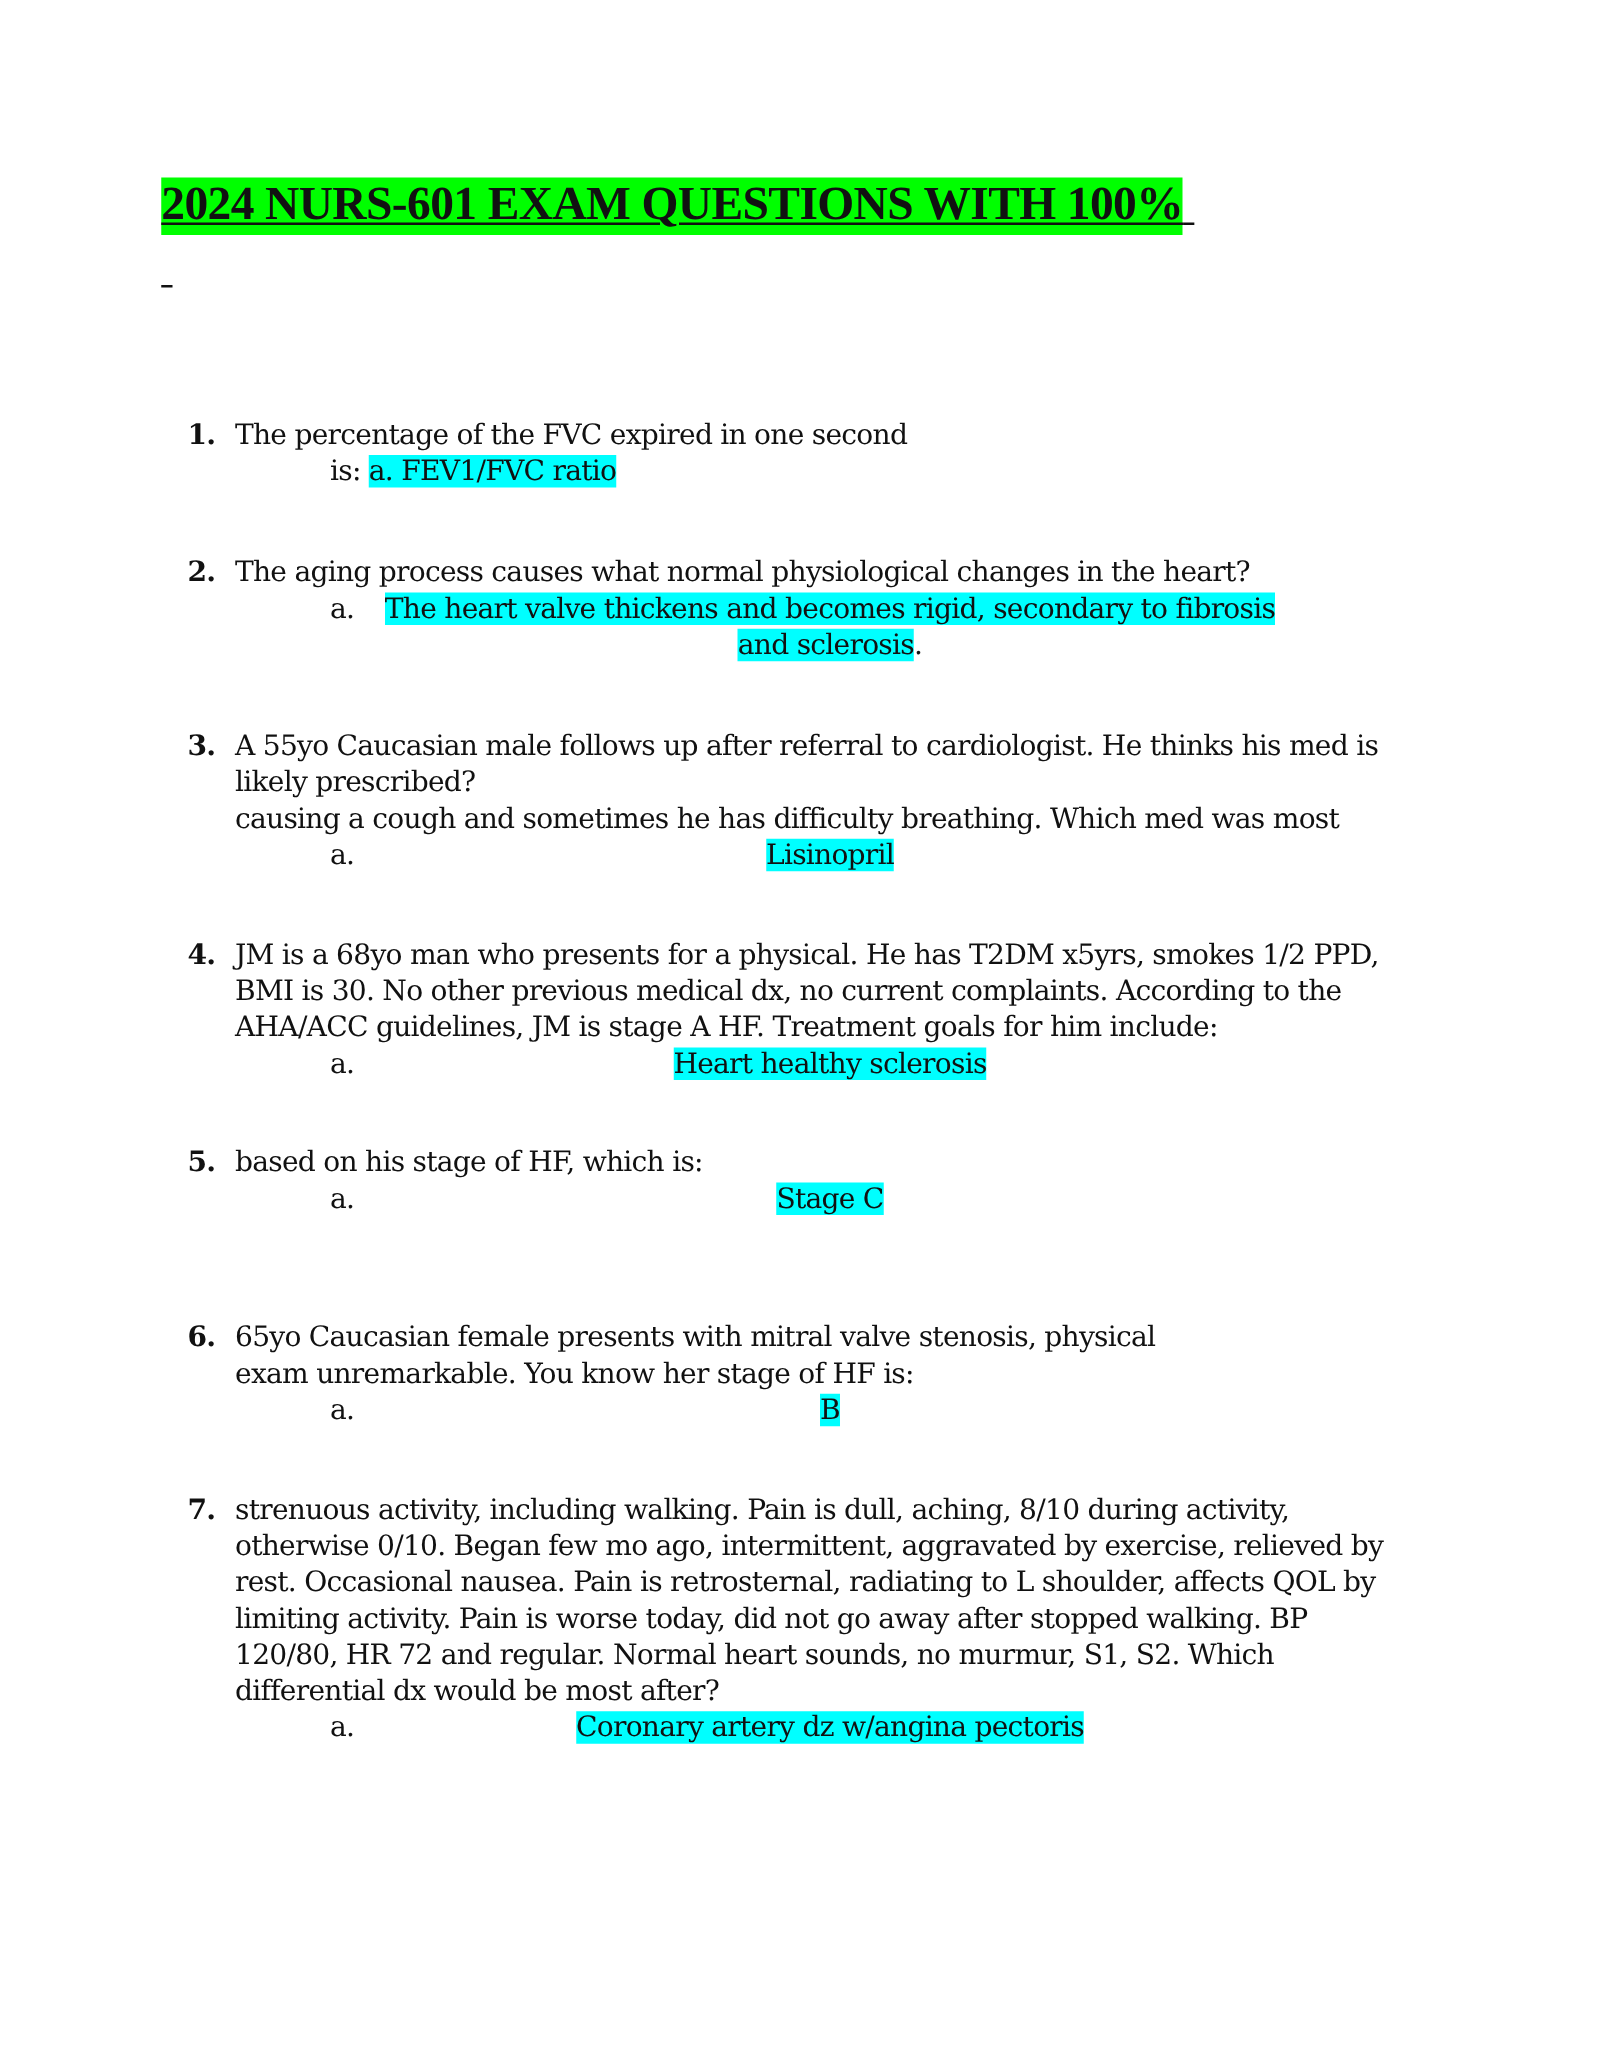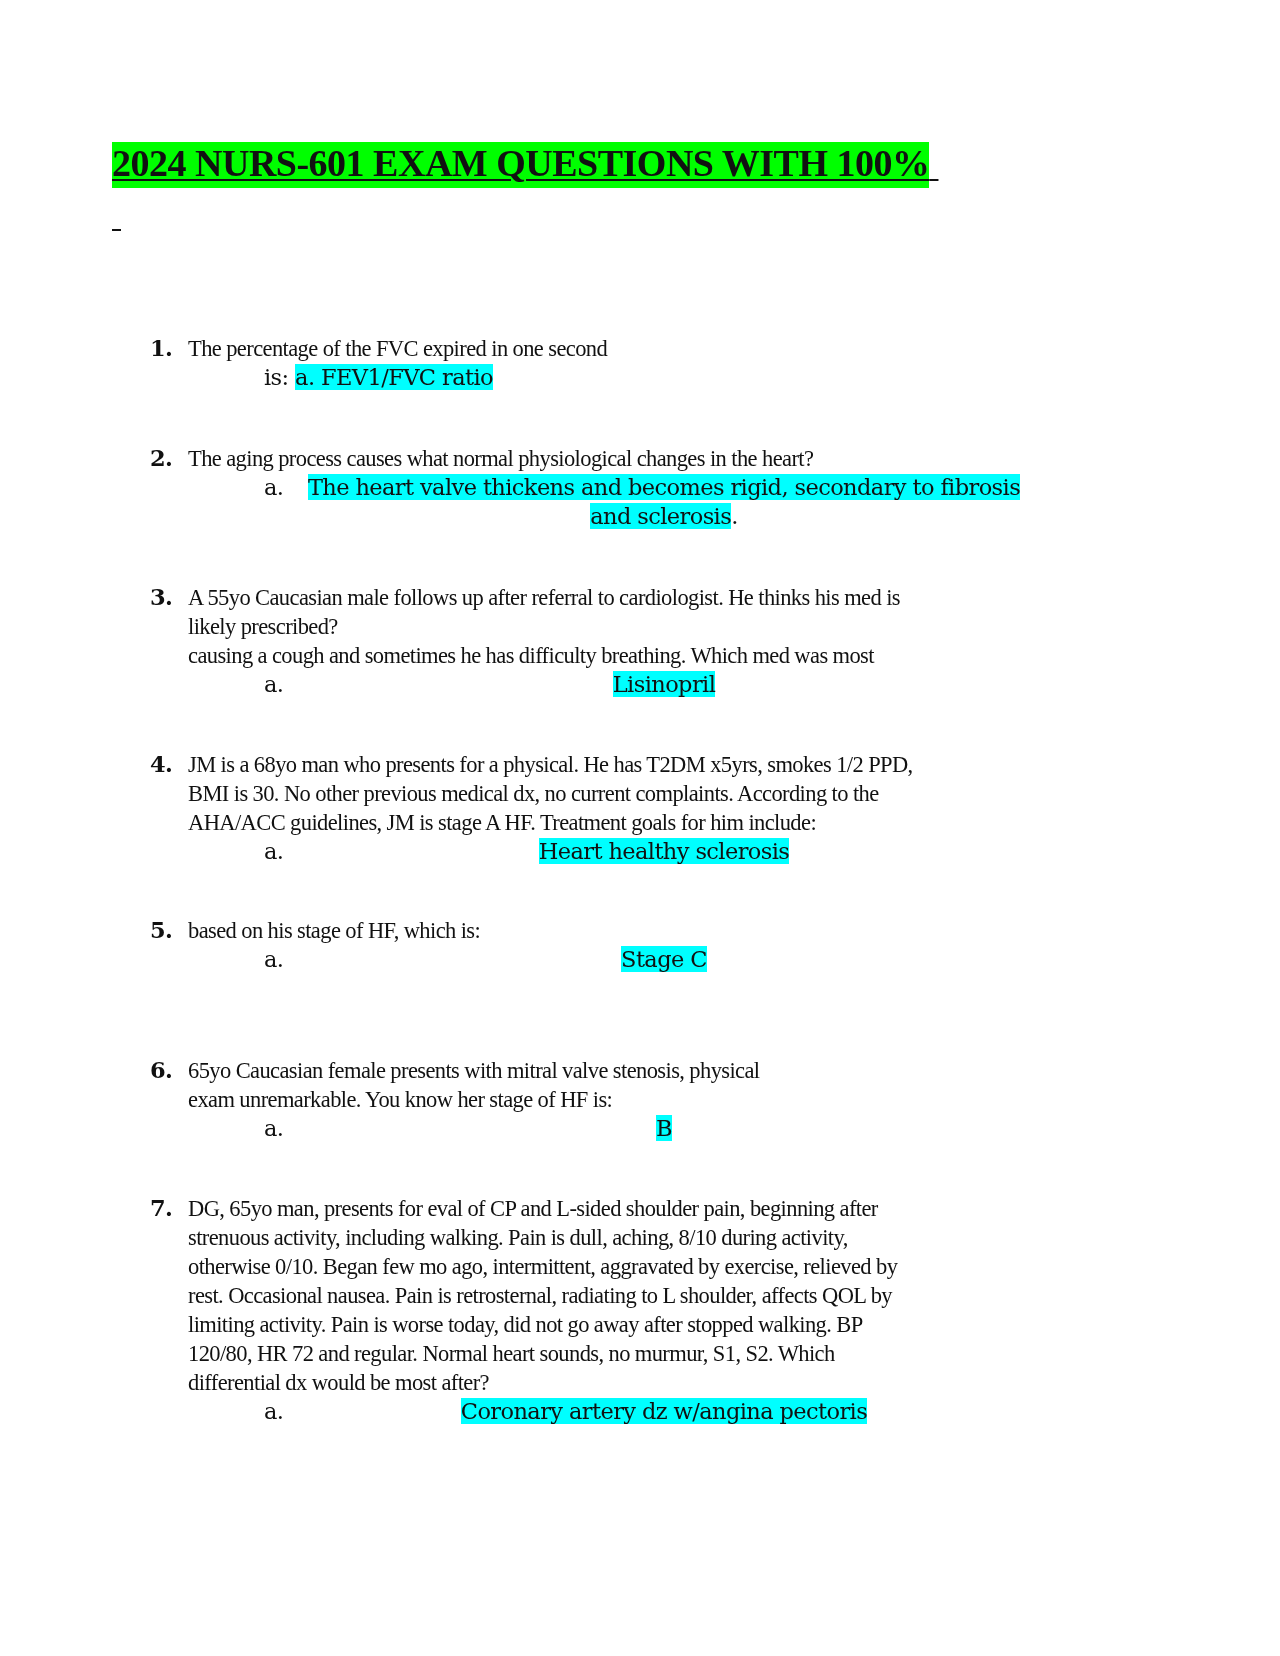--- a/index.html
+++ b/index.html
@@ -4,42 +4,42 @@
 <style>
   html, body { margin: 0; padding: 0; background: #ffffff; }
   body {
     width: 1280px; height: 1656px; position: relative; overflow: hidden;
     font-family: "DejaVu Serif", "Liberation Serif", serif;
     color: #111111;
   }
   .page { position: absolute; left: 0; top: 0; width: 1280px; height: 1656px; }
 
   .title {
-    position: absolute; left: 112px; top: 138px; width: 960px;
+    position: absolute; left: 129px; top: 138px; width: 960px;
     font-family: "Liberation Serif", "DejaVu Serif", serif;
     font-weight: bold; font-size: 38px; line-height: 50px;
     letter-spacing: -0.5px;
   }
   .title-line { display: block; white-space: nowrap; }
   .title-hl {
     background: #00ff00; text-decoration: underline; text-decoration-thickness: 2px;
     text-underline-offset: 3px; padding: 0 0 4px 0;
   }
   .title-trail { text-decoration: underline; text-decoration-thickness: 2px; text-underline-offset: 3px; white-space: pre; }
 
   .q {
     position: absolute; left: 150px; width: 960px;
     font-size: 22.5px; line-height: 29px;
     font-family: "DejaVu Serif", "Liberation Serif", serif;
     letter-spacing: -0.6px;
   }
   .q-num {
     position: absolute; left: 0; top: 0; font-weight: bold; width: 36px;
   }
-  .q-text { margin-left: 38px; display: block; font-family: Liberation Serif, serif; }
+  .q-text { margin-left: 38px; display: block; }
   .ans-row { position: relative; display: block; }
   .ans-letter { position: absolute; left: 114px; top: 0; }
   .ans-text { display: block; margin-left: 68px; text-align: center; }
   .hl { background: #00ffff; }
   .inline-ans { margin-left: 114px; display: block; }
 </style>
 </head>
 <body>
 
 <div class="page">
@@ -101,21 +101,20 @@
     <span class="q-text">65yo Caucasian female presents with mitral valve stenosis, physical</span>
     <span class="q-text">exam unremarkable. You know her stage of HF is:</span>
     <span class="ans-row">
       <span class="ans-letter">a.</span>
       <span class="ans-text"><span class="hl">B</span></span>
     </span>
   </div>
 
   <div class="q" style="top:1194px">
     <span class="q-num">7.</span>
-    <span class="q-text">DG, 65yo man, presents for eval of CP and L-sided shoulder pain, beginning after</span>
     <span class="q-text">strenuous activity, including walking. Pain is dull, aching, 8/10 during activity,</span>
     <span class="q-text">otherwise 0/10. Began few mo ago, intermittent, aggravated by exercise, relieved by</span>
     <span class="q-text">rest. Occasional nausea. Pain is retrosternal, radiating to L shoulder, affects QOL by</span>
     <span class="q-text">limiting activity. Pain is worse today, did not go away after stopped walking. BP</span>
     <span class="q-text">120/80, HR 72 and regular. Normal heart sounds, no murmur, S1, S2. Which</span>
     <span class="q-text">differential dx would be most after?</span>
     <span class="ans-row">
       <span class="ans-letter">a.</span>
       <span class="ans-text"><span class="hl">Coronary artery dz w/angina pectoris</span></span>
     </span>

